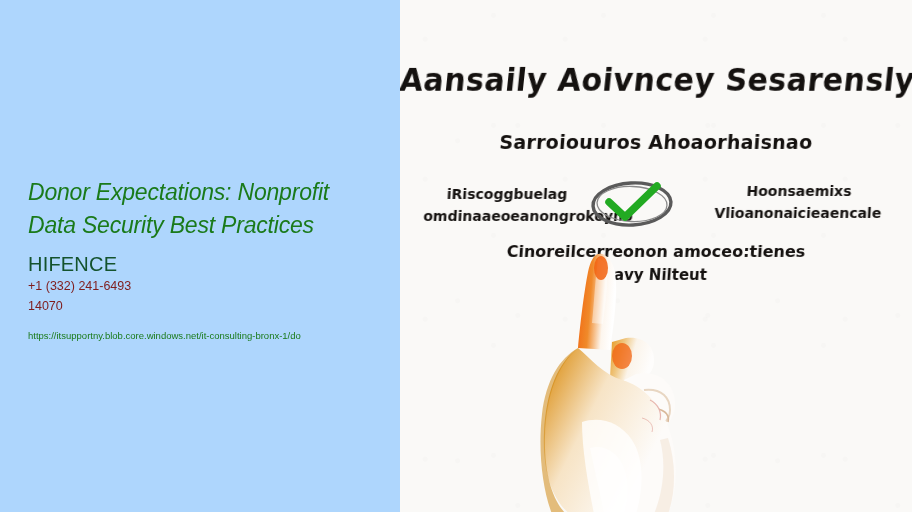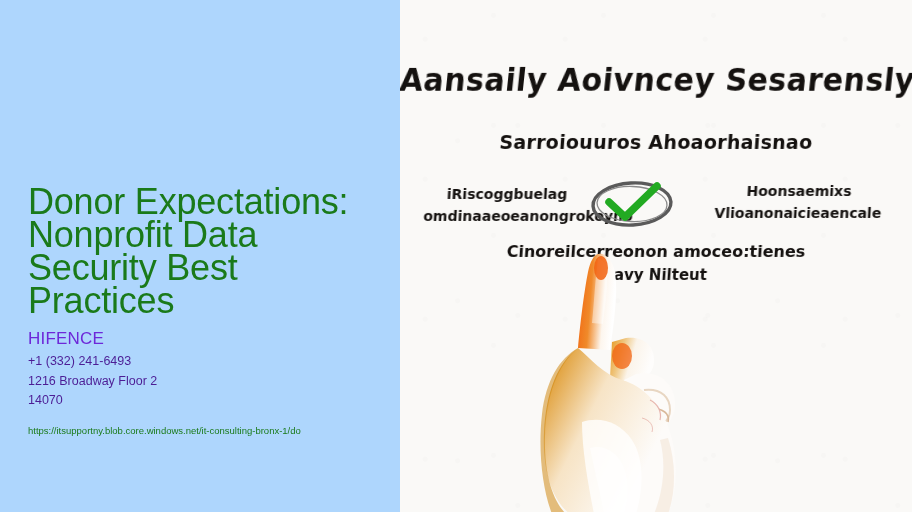--- a/index.html
+++ b/index.html
@@ -29,37 +29,38 @@
     box-sizing: border-box;
   }
   .info-inner {
     position: absolute;
     left: 28px;
     top: 172px;
     width: 352px;
   }
   .headline {
     color: #1a7a1a;
-    font-size: 36px;
+    font-size: 23px;
     line-height: 33px;
     font-weight: 400;
     letter-spacing: -0.2px;
-    margin: 13px 0 12px 0;
+    margin: 4px 0 12px 0;
     white-space: pre-line;
+    font-style: italic;
   }
   .brand {
-    color: #6d28d9;
-    font-size: 17px;
+    color: #14532d;
+    font-size: 20px;
     line-height: 20px;
     font-weight: 400;
     letter-spacing: 0.2px;
     margin-bottom: 3px;
   }
   .contact-line {
-    color: #4c1d95;
+    color: #7f1d1d;
     font-size: 12.5px;
     line-height: 19.5px;
     font-weight: 400;
   }
   .url-block {
     margin-top: 9px;
   }
   .url-line {
     color: #1a7a1a;
     font-size: 9.5px;
@@ -176,21 +177,20 @@
 
   <div class="info-panel">
     <div class="info-inner">
 
       <div class="headline">Donor Expectations: Nonprofit Data Security Best Practices</div>
 
       <div class="brand">HIFENCE</div>
 
       <div class="contact-line">+1 (332) 241-6493</div>
 
-      <div class="contact-line">1216 Broadway Floor 2</div>
 
 
       <div class="contact-line">14070</div>
 
       <div class="url-block">
         <div class="url-line">https://itsupportny.blob.core.windows.net/it-consulting-bronx-1/do</div>
       </div>
 
     </div>
   </div>

